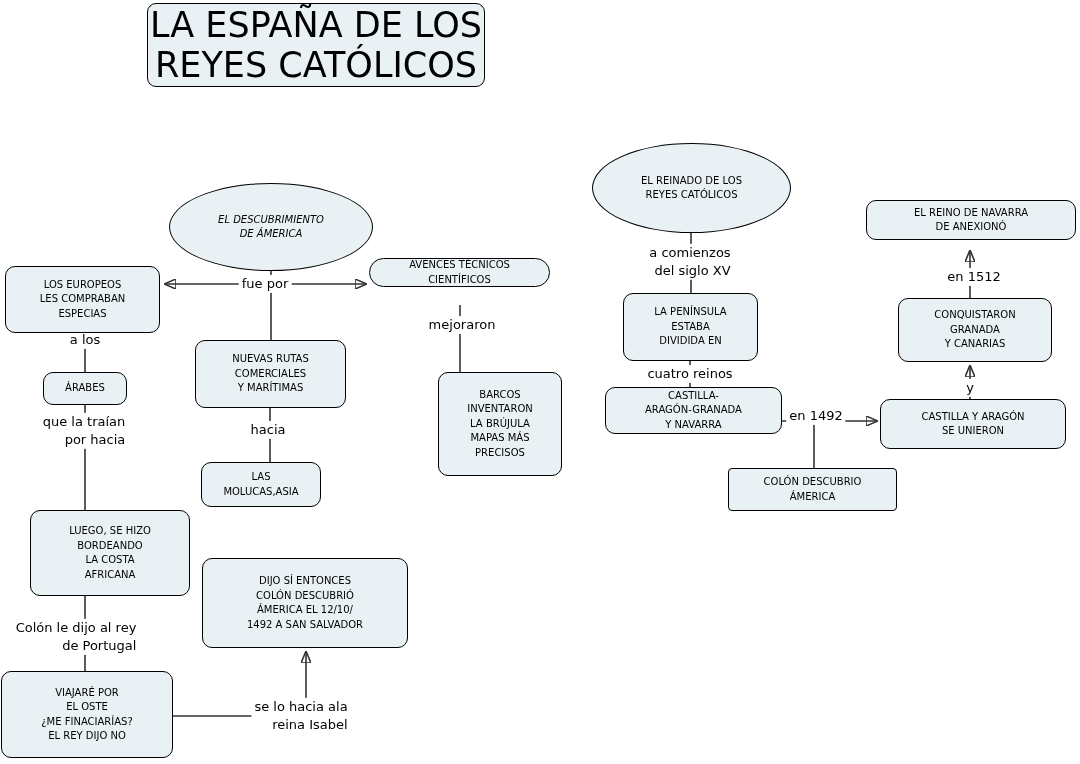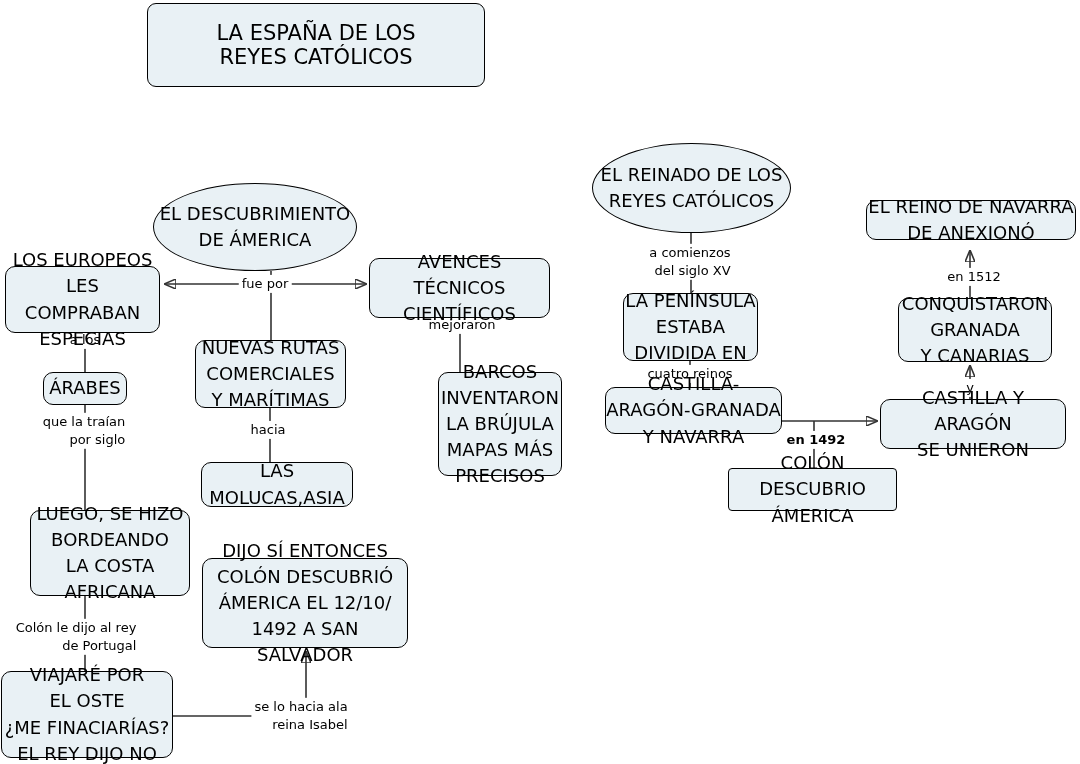--- a/index.html
+++ b/index.html
@@ -18,26 +18,26 @@
   }
   .lines{position:absolute;left:0;top:0;width:1080px;height:764px;}
   .lines path{stroke:var(--line-color);stroke-width:1.6;fill:none;}
   .node{
     position:absolute;box-sizing:border-box;
     background:var(--node-fill);
     border:1px solid var(--node-border);
     border-radius:10px;
     display:flex;align-items:center;justify-content:center;
     text-align:center;
-    font-size:18px;line-height:1.45;
+    font-size:10px;line-height:1.45;
     white-space:pre-line;
   }
   .ellipse{border-radius:50%;}
   .square{border-radius:4px;}
-  .title-box{border-radius:9px;font-size:21px;line-height:1.15;}
+  .title-box{border-radius:9px;font-size:35px;line-height:1.15;}
   .edge-label{
     position:absolute;transform:translate(-50%,-50%);
     background:var(--bg);
     padding:0 3px;
     font-size:13px;line-height:1.4;
     text-align:right;white-space:pre-line;
   }
 </style>
 </head>
 <body>
@@ -61,54 +61,54 @@
   <path d="M690,361 L690,387"></path>
   <path d="M782,421 L877,421" marker-end="url(#arr)"></path>
   <path d="M814,421 L814,468"></path>
   <path d="M970,399 L970,366" marker-end="url(#arr)"></path>
   <path d="M970,298 L970,251" marker-end="url(#arr)"></path>
 </svg>
 
 <div class="edge-label" style="left:265px;top:284px;">fue por</div>
 <div class="edge-label" style="left:85px;top:340px;">a los</div>
 <div class="edge-label" style="left:84px;top:431px;">que la traían
-por siglo</div>
+por hacia</div>
 <div class="edge-label" style="left:76px;top:637px;">Colón le dijo al rey
 de Portugal</div>
 <div class="edge-label" style="left:301px;top:716px;">se lo hacia ala
 reina Isabel</div>
 <div class="edge-label" style="left:462px;top:325px;">mejoraron</div>
 <div class="edge-label" style="left:268px;top:430px;">hacia</div>
 <div class="edge-label" style="left:690px;top:262px;">a comienzos
 del siglo XV</div>
 <div class="edge-label" style="left:690px;top:374px;">cuatro reinos</div>
-<div class="edge-label" style="left:816px;top:440px;font-weight:bold;">en 1492</div>
+<div class="edge-label" style="left:816px;top:416px;">en 1492</div>
 <div class="edge-label" style="left:970px;top:388px;">y</div>
 <div class="edge-label" style="left:974px;top:277px;">en 1512</div>
 
 <div class="node title-box" style="left:147px;top:3px;width:338px;height:84px;">LA ESPAÑA DE LOS
 REYES CATÓLICOS</div>
 
-<div class="node ellipse" style="left:153px;top:183px;width:204px;height:88px;">EL DESCUBRIMIENTO
+<div class="node ellipse" style="left:169px;top:183px;width:204px;height:88px;font-style:italic;">EL DESCUBRIMIENTO
 DE ÁMERICA</div>
 <div class="node" style="left:5px;top:266px;width:155px;height:67px;">LOS EUROPEOS
 LES COMPRABAN
 ESPECIAS</div>
-<div class="node" style="left:369px;top:258px;width:181px;height:60px;">AVENCES TÉCNICOS
+<div class="node" style="left:369px;top:258px;width:181px;height:29px;border-radius:22px;">AVENCES TÉCNICOS
 CIENTÍFICOS</div>
 <div class="node" style="left:195px;top:340px;width:151px;height:68px;">NUEVAS RUTAS
 COMERCIALES
 Y MARÍTIMAS</div>
 <div class="node" style="left:43px;top:372px;width:84px;height:33px;">ÁRABES</div>
 <div class="node" style="left:398px;top:372px;width:124px;height:104px;margin-left:40px;">BARCOS
 INVENTARON
 LA BRÚJULA
 MAPAS MÁS
 PRECISOS</div>
-<div class="node" style="left:201px;top:462px;width:152px;height:45px;">LAS
+<div class="node" style="left:201px;top:462px;width:120px;height:45px;">LAS
 MOLUCAS,ASIA</div>
 <div class="node" style="left:3px;top:510px;width:160px;height:86px;margin-left:27px;">LUEGO, SE HIZO
 BORDEANDO
 LA COSTA
 AFRICANA</div>
 <div class="node" style="left:202px;top:558px;width:206px;height:90px;">DIJO SÍ ENTONCES
 COLÓN DESCUBRIÓ
 ÁMERICA EL 12/10/
 1492 A SAN SALVADOR</div>
 <div class="node" style="left:1px;top:671px;width:172px;height:87px;">VIAJARÉ POR

